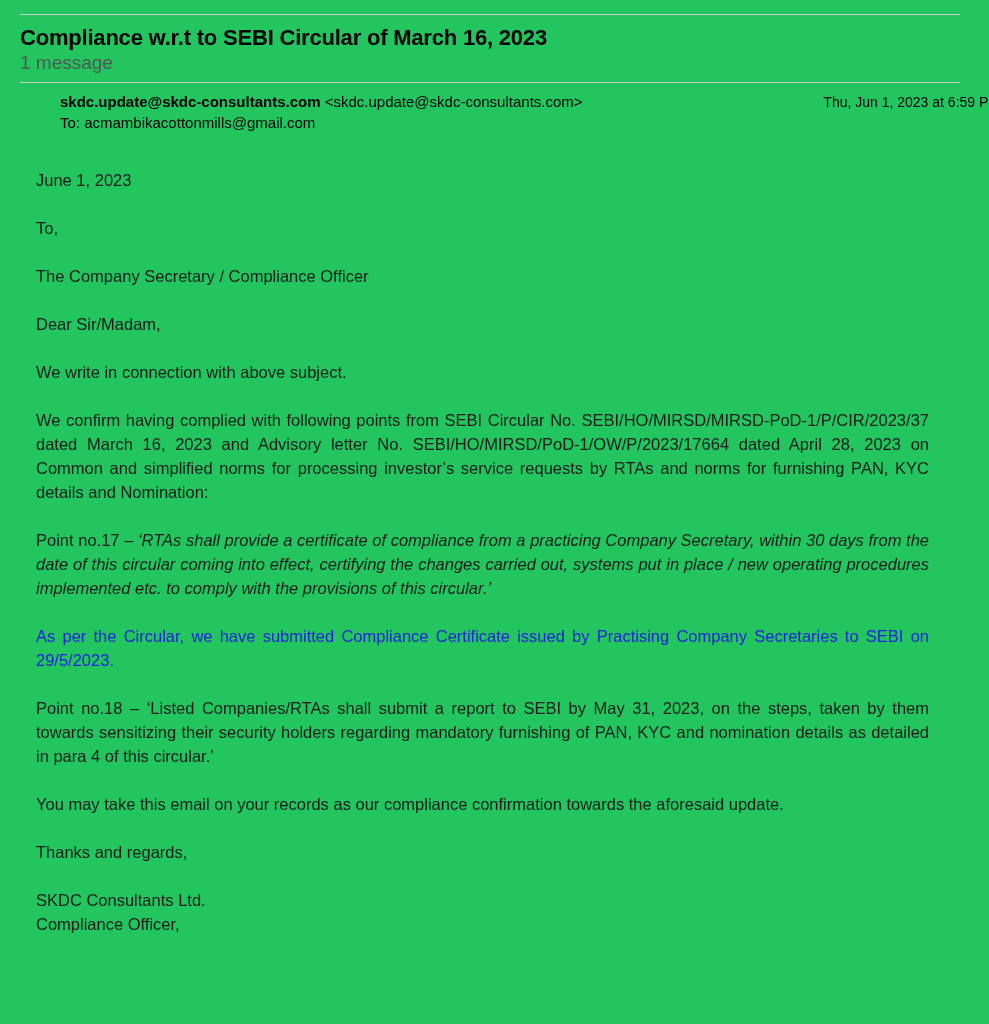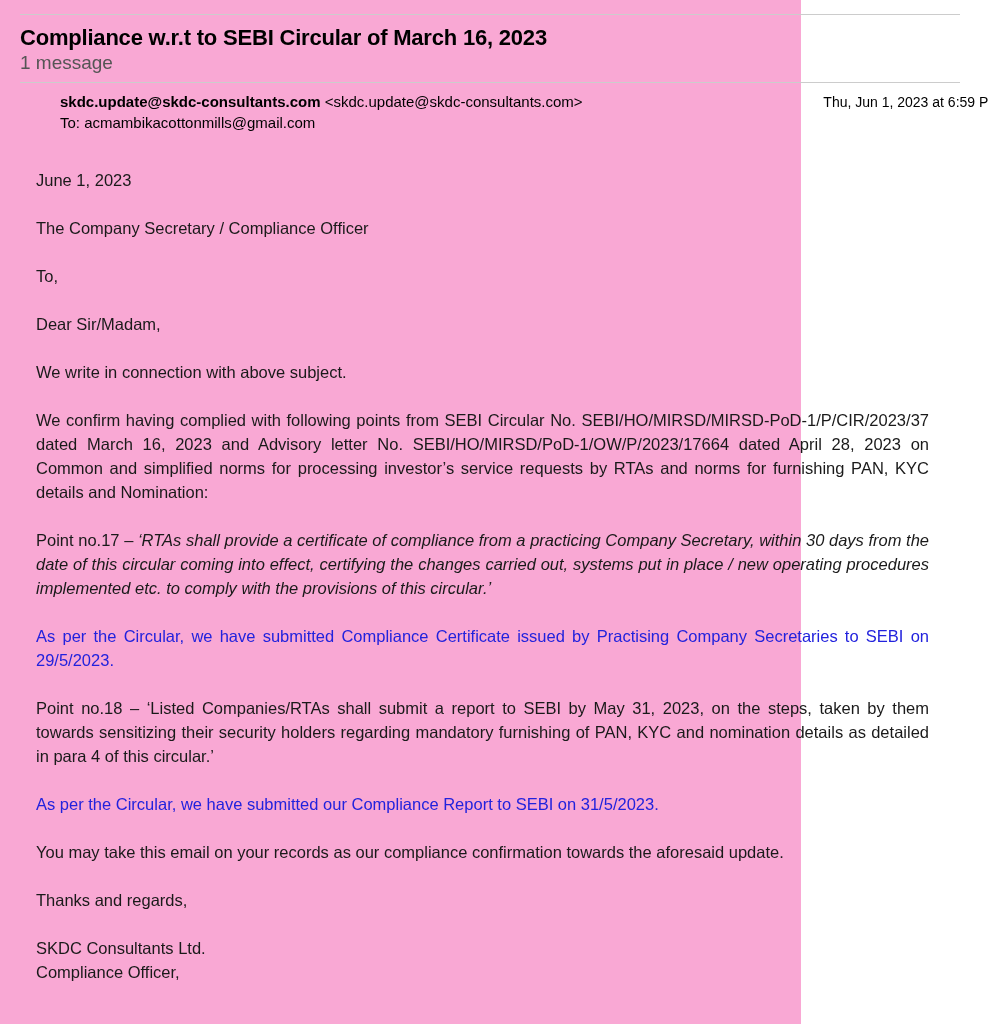--- a/index.html
+++ b/index.html
@@ -11,23 +11,23 @@
     width: 989px;
     height: 1024px;
     overflow: hidden;
     font-family: "Liberation Sans", sans-serif;
     color: #000000;
     -webkit-font-smoothing: antialiased;
   }
 
   .page {
     position: relative;
-    width: 801px;
+    width: 989px;
     height: 1024px;
-    background: #f9a8d4;
+    background: #22c55e;
   }
 
   
   .header-rule {
     position: absolute;
     left: 20px;
     width: 940px;
     height: 1px;
     background: #cccccc;
   }
@@ -137,41 +137,40 @@
       </div>
       <div class="sender-date">Thu, Jun 1, 2023 at 6:59 PM</div>
     </div>
     <div class="recipient-line">To: acmambikacottonmills@gmail.com</div>
   </div>
 
   <div class="letter">
 
     <p class="p-left">June 1, 2023</p>
 
+    <p class="p-left">To,</p>
+
     <p class="p-left">The Company Secretary / Compliance Officer</p>
-
-    <p class="p-left">To,</p>
 
     <p class="p-left">Dear Sir/Madam,</p>
 
     <p class="p-left">We write in connection with above subject.</p>
 
     <p>We confirm having complied with following points from SEBI Circular No. SEBI/HO/MIRSD/MIRSD-PoD-1/P/CIR/2023/37 dated March 16, 2023 and Advisory letter No. SEBI/HO/MIRSD/PoD-1/OW/P/2023/17664 dated April 28, 2023 on Common and simplified norms for processing investor’s service requests by RTAs and norms for furnishing PAN, KYC details and Nomination:</p>
 
     <p>
       <span>Point no.17 – </span><span class="quote-italic">‘RTAs shall provide a certificate of compliance from a practicing Company Secretary, within 30 days from the date of this circular coming into effect, certifying the changes carried out, systems put in place / new operating procedures implemented etc. to comply with the provisions of this circular.’</span>
     </p>
 
     <p class="blue">As per the Circular, we have submitted Compliance Certificate issued by Practising Company Secretaries to SEBI on 29/5/2023.</p>
 
     <p>
       <span>Point no.18 – </span><span>‘Listed Companies/RTAs shall submit a report to SEBI by May 31, 2023, on the steps, taken by them towards sensitizing their security holders regarding mandatory furnishing of PAN, KYC and nomination details as detailed in para 4 of this circular.’</span>
     </p>
 
-    <p class="blue p-left">As per the Circular, we have submitted our Compliance Report to SEBI on 31/5/2023.</p>
 
     <p class="p-left">You may take this email on your records as our compliance confirmation towards the aforesaid update.</p>
 
     <p class="p-left">Thanks and regards,</p>
 
     <p class="p-left">
       <span class="sig-line">SKDC Consultants Ltd.</span>
       <span class="sig-line">Compliance Officer,</span>
     </p>
 

